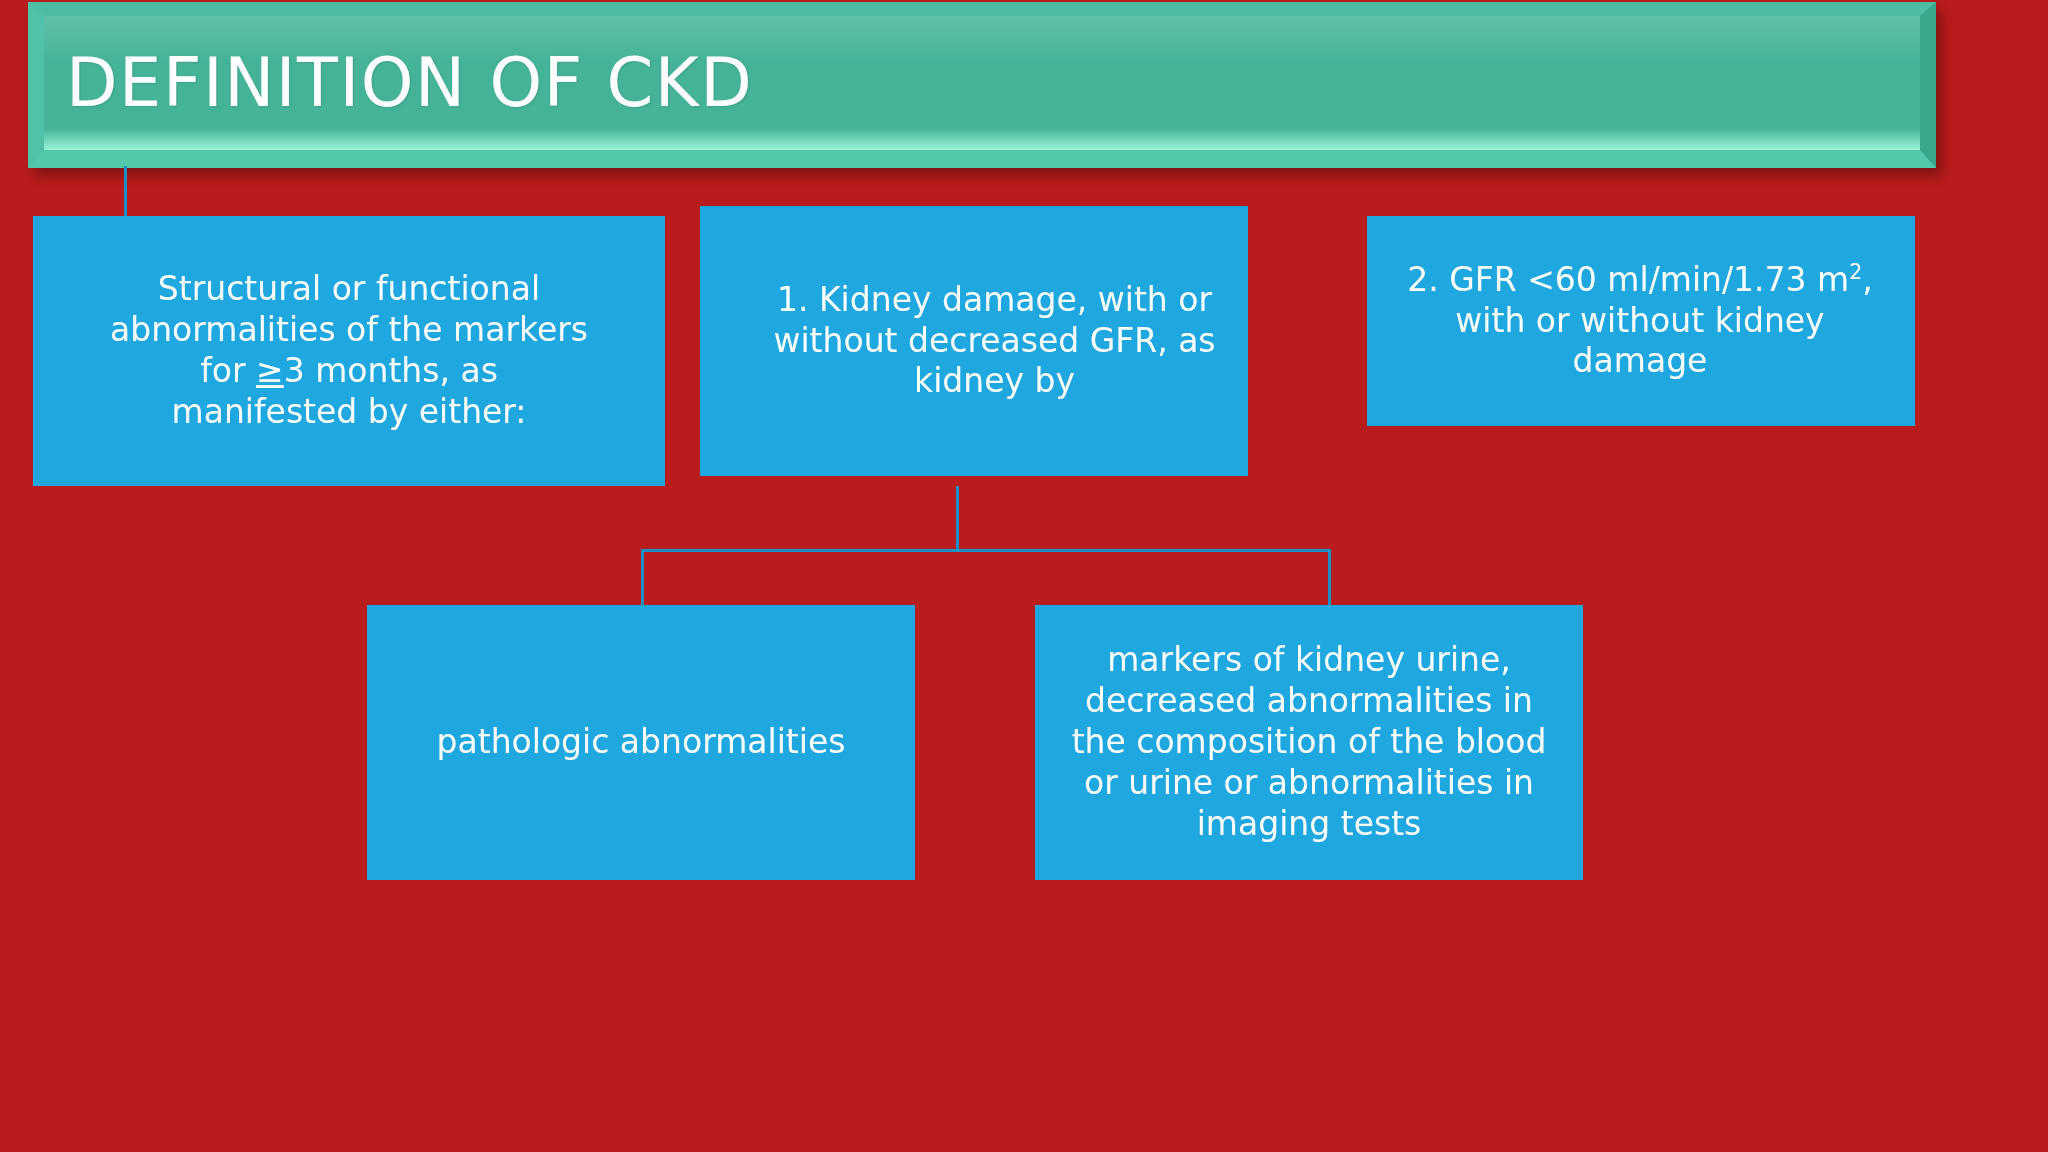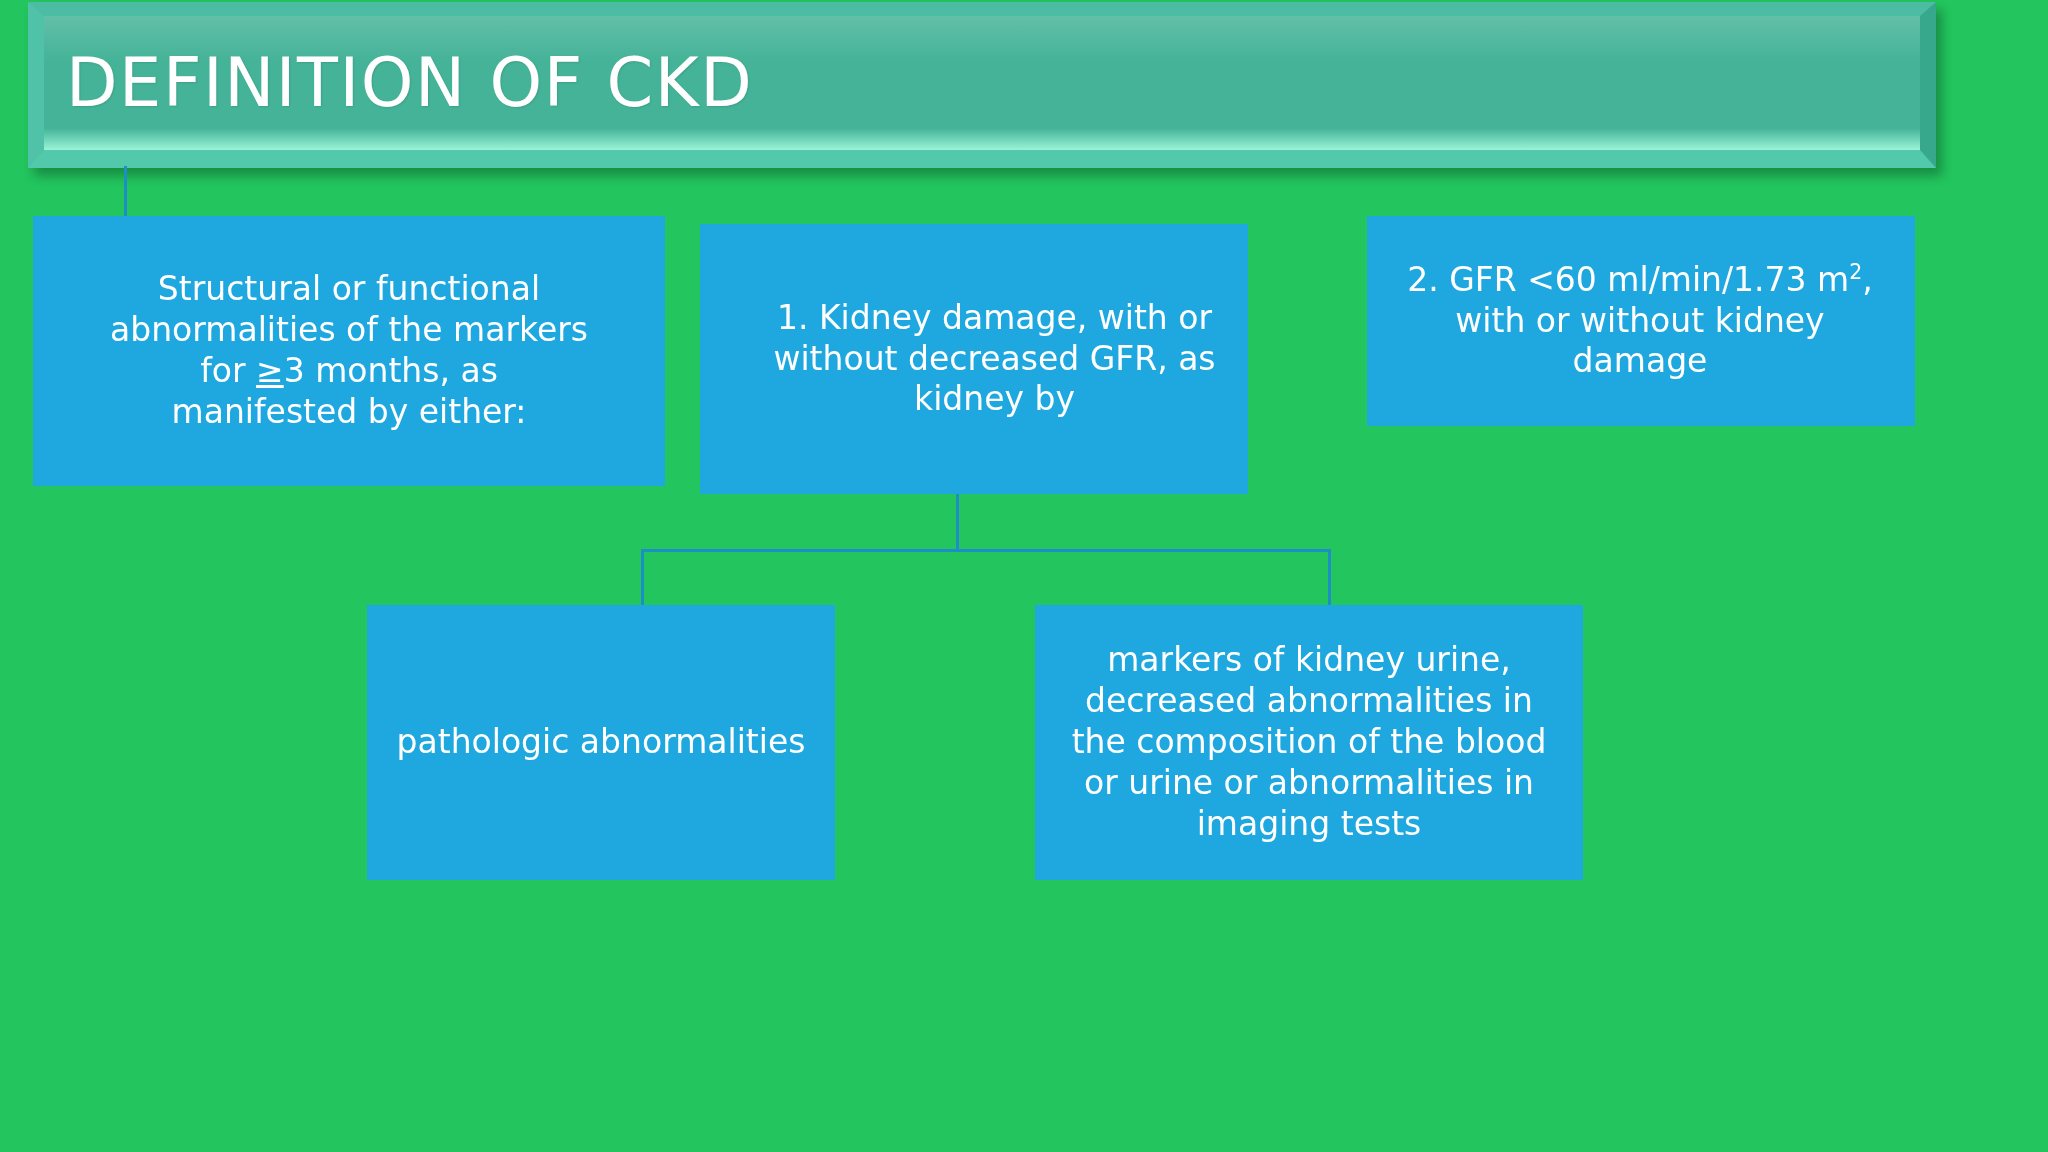--- a/index.html
+++ b/index.html
@@ -8,21 +8,21 @@
     padding: 0;
     background: #ffffff;
   }
   body {
     font-family: "DejaVu Sans", "Liberation Sans", sans-serif;
   }
   #slide {
     position: relative;
     width: 2048px;
     height: 1152px;
-    background: #22c55e;
+    background: #b91c1c;
     overflow: hidden;
   }
 
   
   .title-banner {
     position: absolute;
     left: 28px;
     top: 2px;
     width: 1908px;
     height: 166px;
@@ -98,23 +98,23 @@
     padding: 0 6px;
     z-index: 2;
   }
   .box .txt {
     width: 100%;
     display: block;
   }
 
   
   #box-structural { left: 33px;   top: 216px; width: 632px; height: 270px; }
-  #box-kidney-damage { left: 700px;  top: 224px; width: 548px; height: 270px; padding-left: 47px; }
+  #box-kidney-damage { left: 700px;  top: 206px; width: 548px; height: 270px; padding-left: 47px; }
   #box-gfr       { left: 1367px; top: 216px; width: 548px; height: 210px; }
-  #box-pathologic{ left: 367px;  top: 605px; width: 468px; height: 275px; }
+  #box-pathologic{ left: 367px;  top: 605px; width: 548px; height: 275px; }
   #box-markers   { left: 1035px; top: 605px; width: 548px; height: 275px; }
 
   
   #box-gfr .txt {
     white-space: normal;
     width: 560px;
     margin-left: -2px;
   }
   #box-markers .txt {
     width: 556px;

